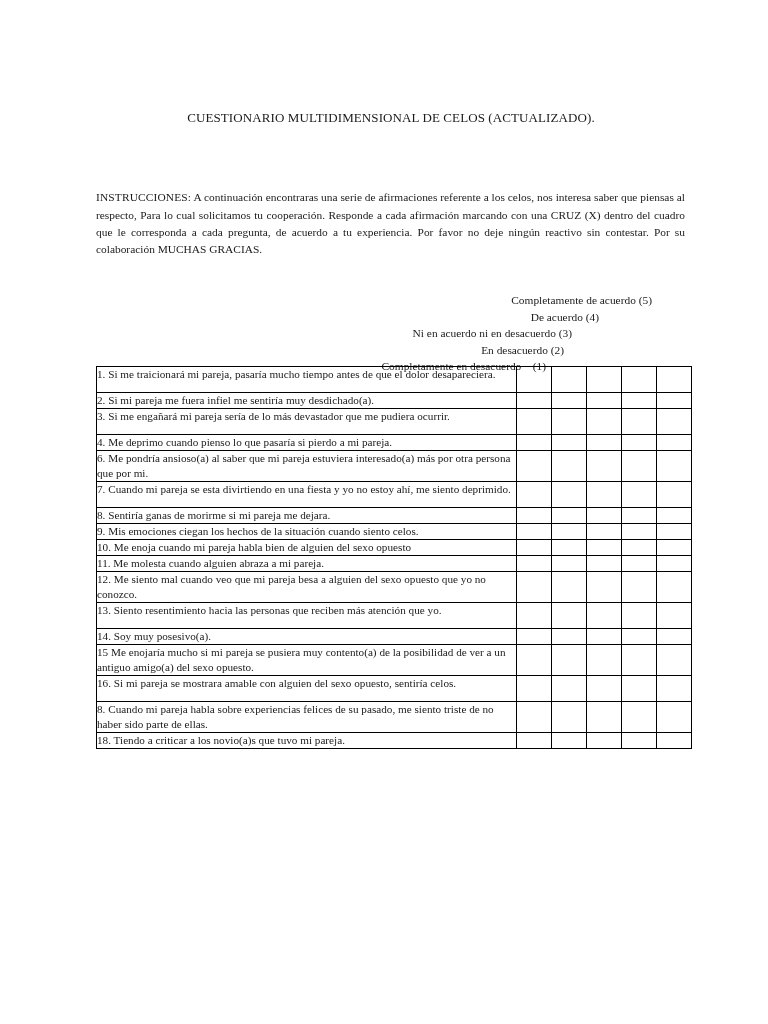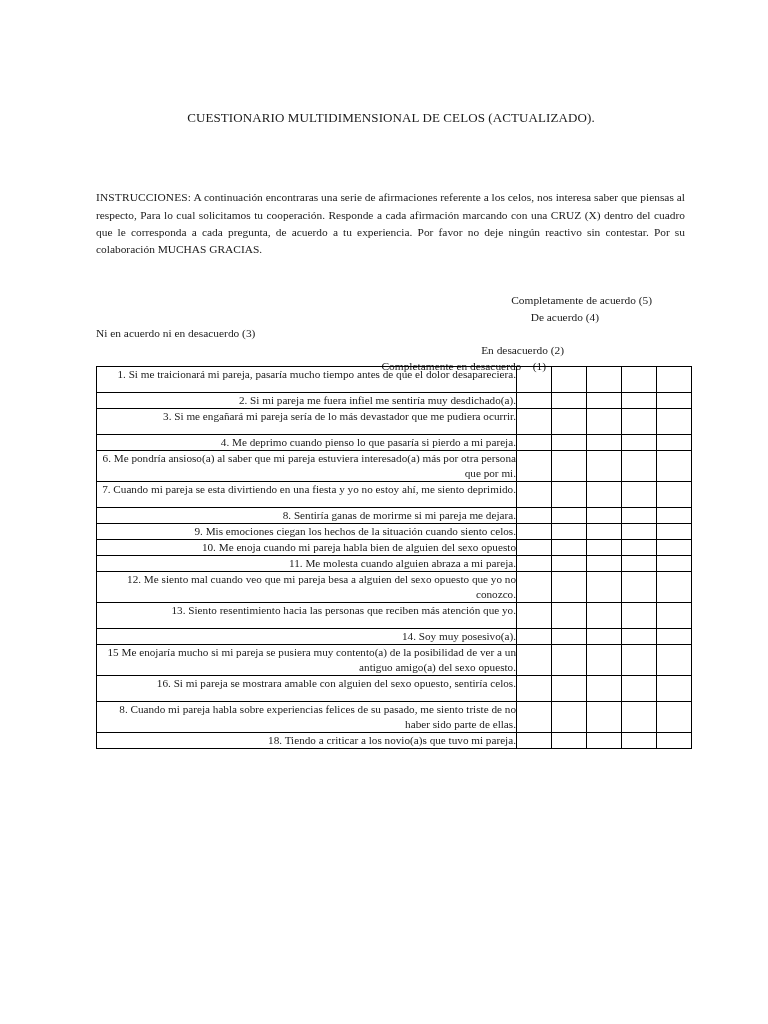--- a/index.html
+++ b/index.html
@@ -49,21 +49,21 @@
     width: 589px;
     font-size: 11.4px;
     line-height: 1.45;
   }
   .scale-line {
     display: block;
     white-space: pre;
   }
   .scale-line.l1 { text-align: right; padding-right: 33px; }
   .scale-line.l2 { text-align: right; padding-right: 86px; }
-  .scale-line.l3 { text-align: left; padding-right: 113px; }
+  .scale-line.l3 { text-align: right; padding-right: 113px; }
   .scale-line.l4 { text-align: right; padding-right: 121px; }
   .scale-line.l5 { text-align: right; padding-right: 139px; }
 
   table.survey {
     position: absolute;
     left: 96px;
     top: 366px;
     width: 589px;
     border-collapse: collapse;
     table-layout: fixed;
@@ -71,21 +71,21 @@
   table.survey td {
     border: 1px solid #000000;
     vertical-align: top;
     padding: 0;
   }
   td.statement {
     width: 419px;
     font-size: 11.2px;
     line-height: 1.34;
     padding: 1px 3px 2px 5px;
-    text-align: right;
+    text-align: left;
   }
   td.optbox {
     width: 34px;
   }
   .survey tr.two-line td.statement {
     height: 25px;
   }
   .survey tr.one-line td.statement {
     height: 12px;
   }

